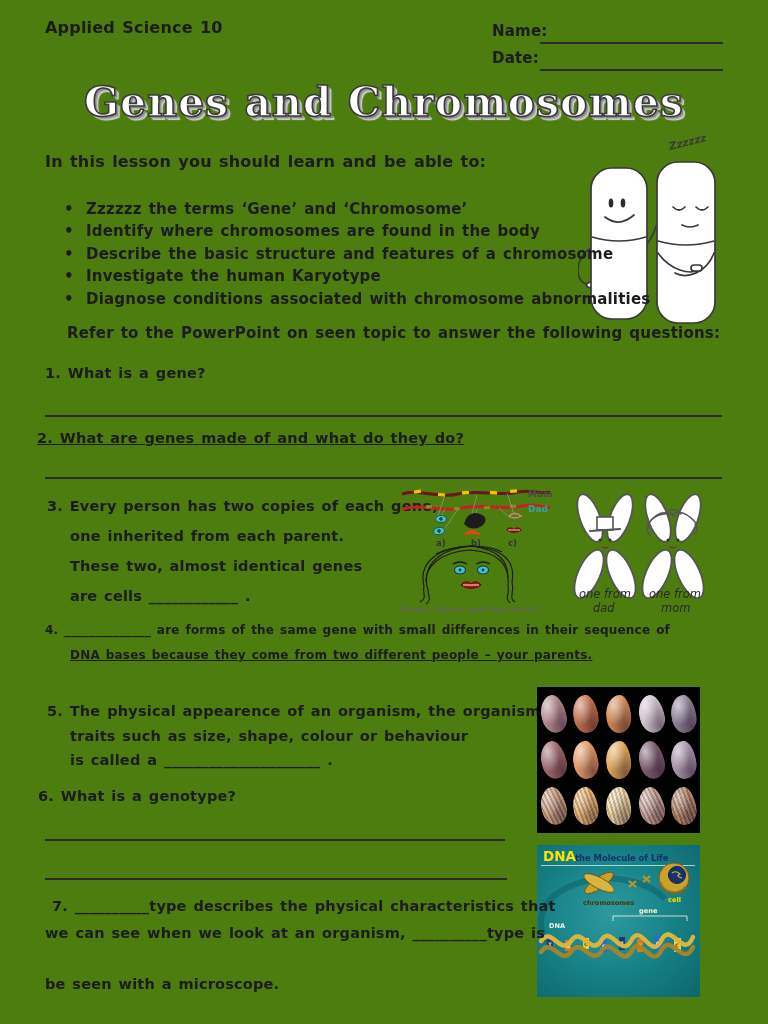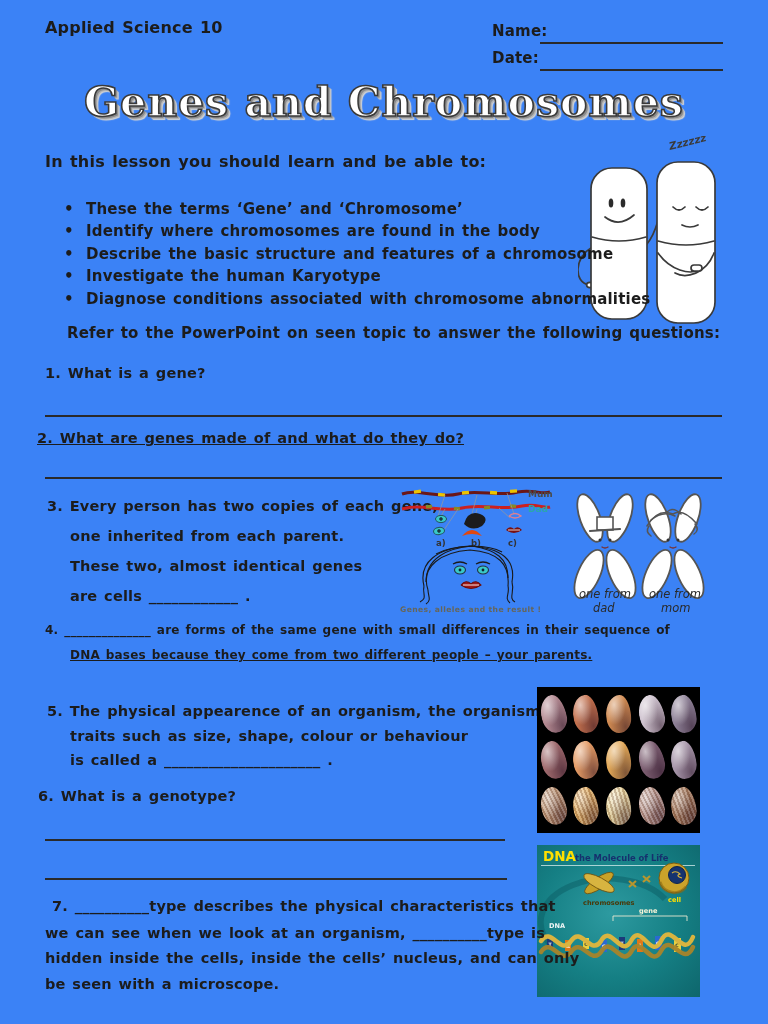--- a/index.html
+++ b/index.html
@@ -1,17 +1,17 @@
 <!DOCTYPE html>
 <html><head>
 <meta charset="utf-8">
 <style>
   html,body{margin:0;padding:0;background:#ffffff;}
   .page{
-    position:relative;width:768px;height:1024px;background:#3b82f6;overflow:hidden;
+    position:relative;width:768px;height:1024px;background:#4d7c0f;overflow:hidden;
     font-family:"DejaVu Sans",sans-serif;color:#1c1c1c;
   }
   .abs{position:absolute;}
   .hand{letter-spacing:.2px;word-spacing:1.5px;}
   .course{left:45px;top:18px;font-size:16px;font-weight:700;}
   .nd-label{font-size:15px;font-weight:700;}
   .thin-rule{background:#2a2a2a;height:1.6px;}
   .title{
     left:0;right:0;top:78px;text-align:center;
     font-family:"DejaVu Serif",serif;font-weight:700;font-size:41px;
@@ -81,21 +81,21 @@
         <path d="M80,117 C92,134 112,140 123,133"></path>
         <path d="M136,117 C128,138 108,143 97,137"></path>
         <rect x="113" y="129" width="11" height="6" rx="3" fill="#ffffff"></rect>
       </g>
     </g>
     <text x="92" y="14" transform="rotate(-14 92 14)" font-size="10.5" font-weight="bold" font-style="italic" fill="#3a3a3a">Zzzzzz</text>
   </svg>
 
   <div class="abs intro-head hand">In this lesson you should learn and be able to:</div>
   <ul class="abs objectives hand">
-    <li>These the terms ‘Gene’ and ‘Chromosome’</li>
+    <li>Zzzzzz the terms ‘Gene’ and ‘Chromosome’</li>
     <li>Identify where chromosomes are found in the body</li>
     <li>Describe the basic structure and features of a chromosome</li>
     <li>Investigate the human Karyotype</li>
     <li>Diagnose conditions associated with chromosome abnormalities</li>
   </ul>
   <div class="abs refer hand">Refer to the PowerPoint on seen topic to answer the following questions:</div>
 
   <div class="abs q hand" style="left:45px;top:365px;">1. What is a gene?</div>
   <div class="abs thin-rule" style="left:45px;top:415px;width:677px;"></div>
   <div class="abs q hand" style="left:37px;top:430px;text-decoration:underline;">2. What are genes made of and what do they do?</div>
@@ -299,16 +299,15 @@
         </g>
         <path d="M4,96 C14,80 24,112 34,96 C44,80 54,112 64,96 C74,78 84,114 94,96 C104,76 114,116 124,96 C134,74 146,116 156,92" stroke="#d8b440" stroke-width="4.5" fill="none" stroke-linecap="round"></path>
         <path d="M4,107 C14,91 24,121 34,107 C44,91 54,121 64,107 C74,89 84,123 94,107 C104,87 114,125 124,106 C134,86 146,124 156,102" stroke="#a8842a" stroke-width="4.5" fill="none" stroke-linecap="round" opacity="0.95"></path>
       </g>
       <text x="12" y="83" font-size="6.6" font-weight="bold" fill="#eef6f6">DNA</text>
     </svg>
   </div>
 
   <div class="abs q hand" style="left:52px;top:898px;">7.  __________type describes the physical characteristics that</div>
   <div class="abs q hand" style="left:45px;top:925px;">we can see when we look at an organism, __________type is</div>
-  <div class="abs q hand" style="left:45px;top:950px;">hidden inside the cells, inside the cells’ nucleus, and can only</div>
   <div class="abs q hand" style="left:45px;top:976px;">be seen with a microscope.</div>
 
 </div>
 
 </body></html>

